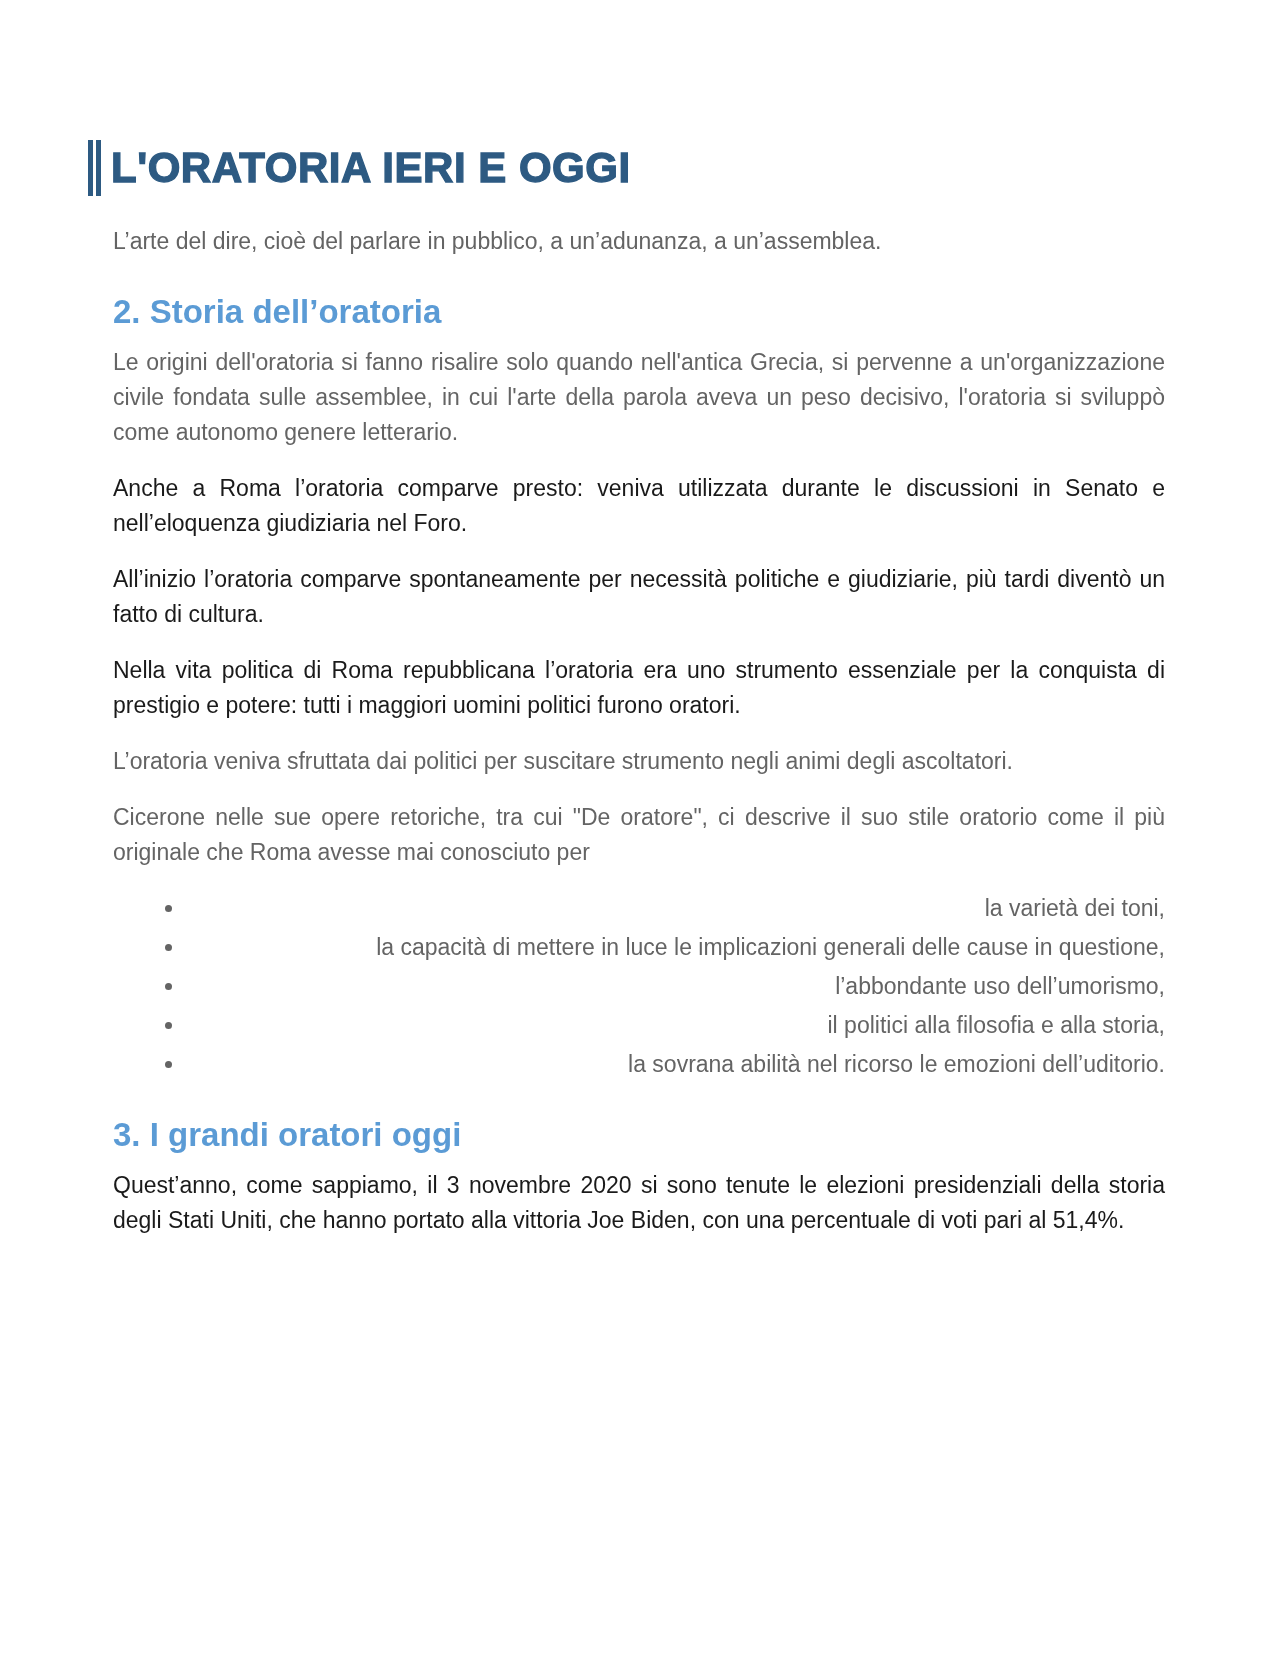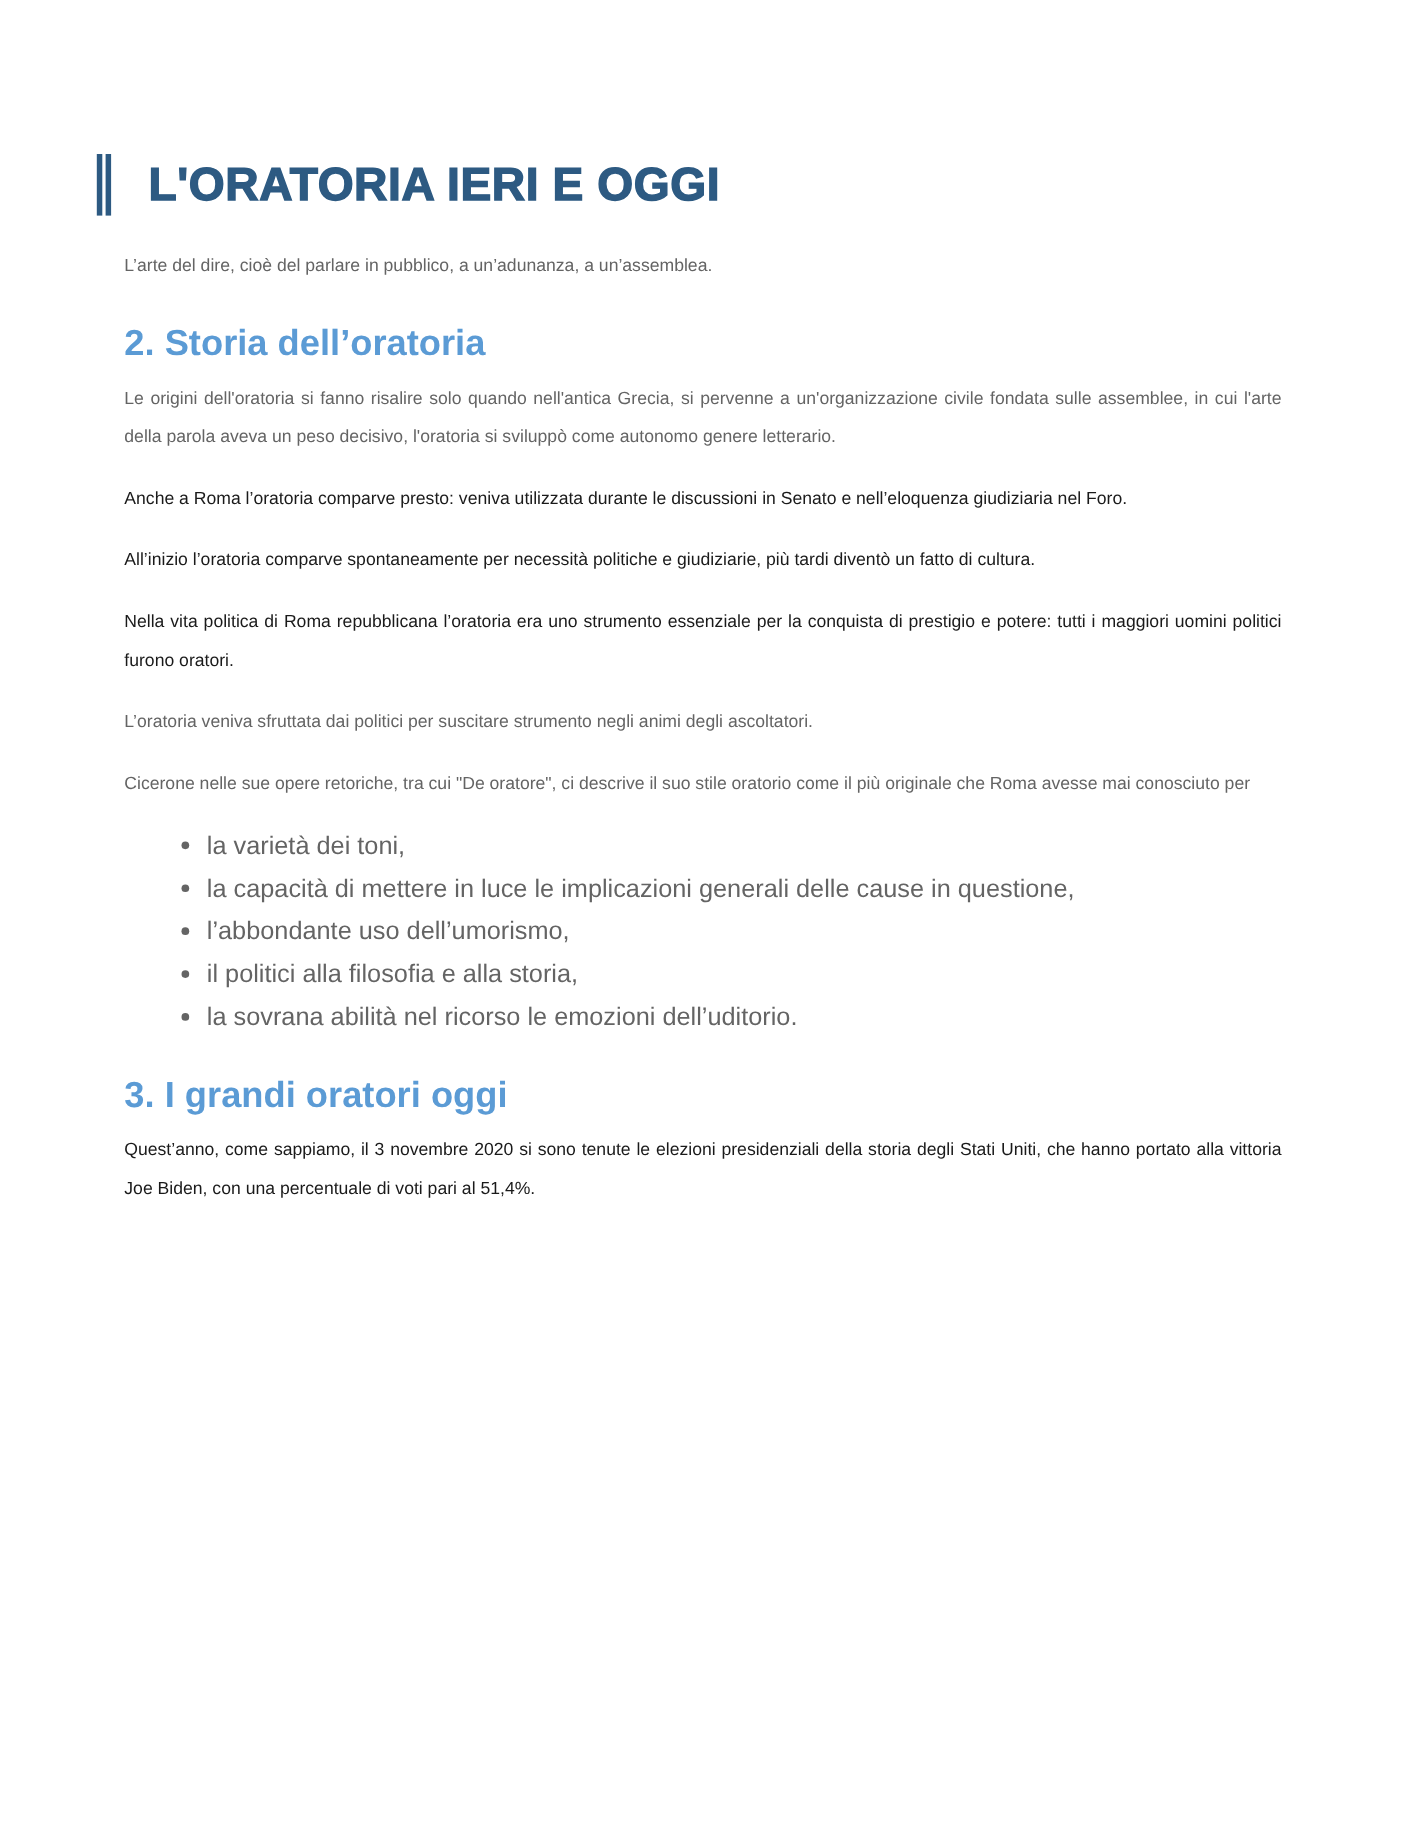--- a/index.html
+++ b/index.html
@@ -12,21 +12,20 @@
   .page{
     box-sizing:border-box;
     width:1280px;height:1656px;
     padding:140px 115px 0 113px;
     overflow:hidden;
     background:#ffffff;
   }
   .doc-title-row{
     display:flex;align-items:center;
     margin:0 0 28px -25px;
-    gap:24px;
   }
   .title-bars{
     width:13px;height:56px;
     border-left:5px solid var(--title-color,#2d5a82);
     border-right:5px solid var(--title-color,#2d5a82);
     box-sizing:border-box;
     margin-right:10px;
     flex:0 0 auto;
   }
   .doc-title{
@@ -40,26 +39,26 @@
   }
   h2.sec-heading{
     font-size:33px;
     line-height:1.15;
     font-weight:bold;
     color:var(--heading-color,#5b9bd5);
     margin:26px 0 14px 0;
   }
   h2.sec-heading.spaced{margin-top:34px;}
   p.para{
-    font-size:16px;
+    font-size:23px;
     line-height:35px;
     text-align:justify;
     margin:12px 0 21px 0;
   }
-  .gray{color:var(--text-gray,#646464);}
+  .gray{color:var(--text-gray,#646464);text-align:right;}
   .dark{color:var(--text-dark,#1a1a1a);}
   ul.bullets{
     margin:2px 0 23px 0;
     padding-left:73px;
   }
   ul.bullets li{
     font-size:23px;
     line-height:35px;
     margin:0 0 4px 0;
     padding-left:2px;

